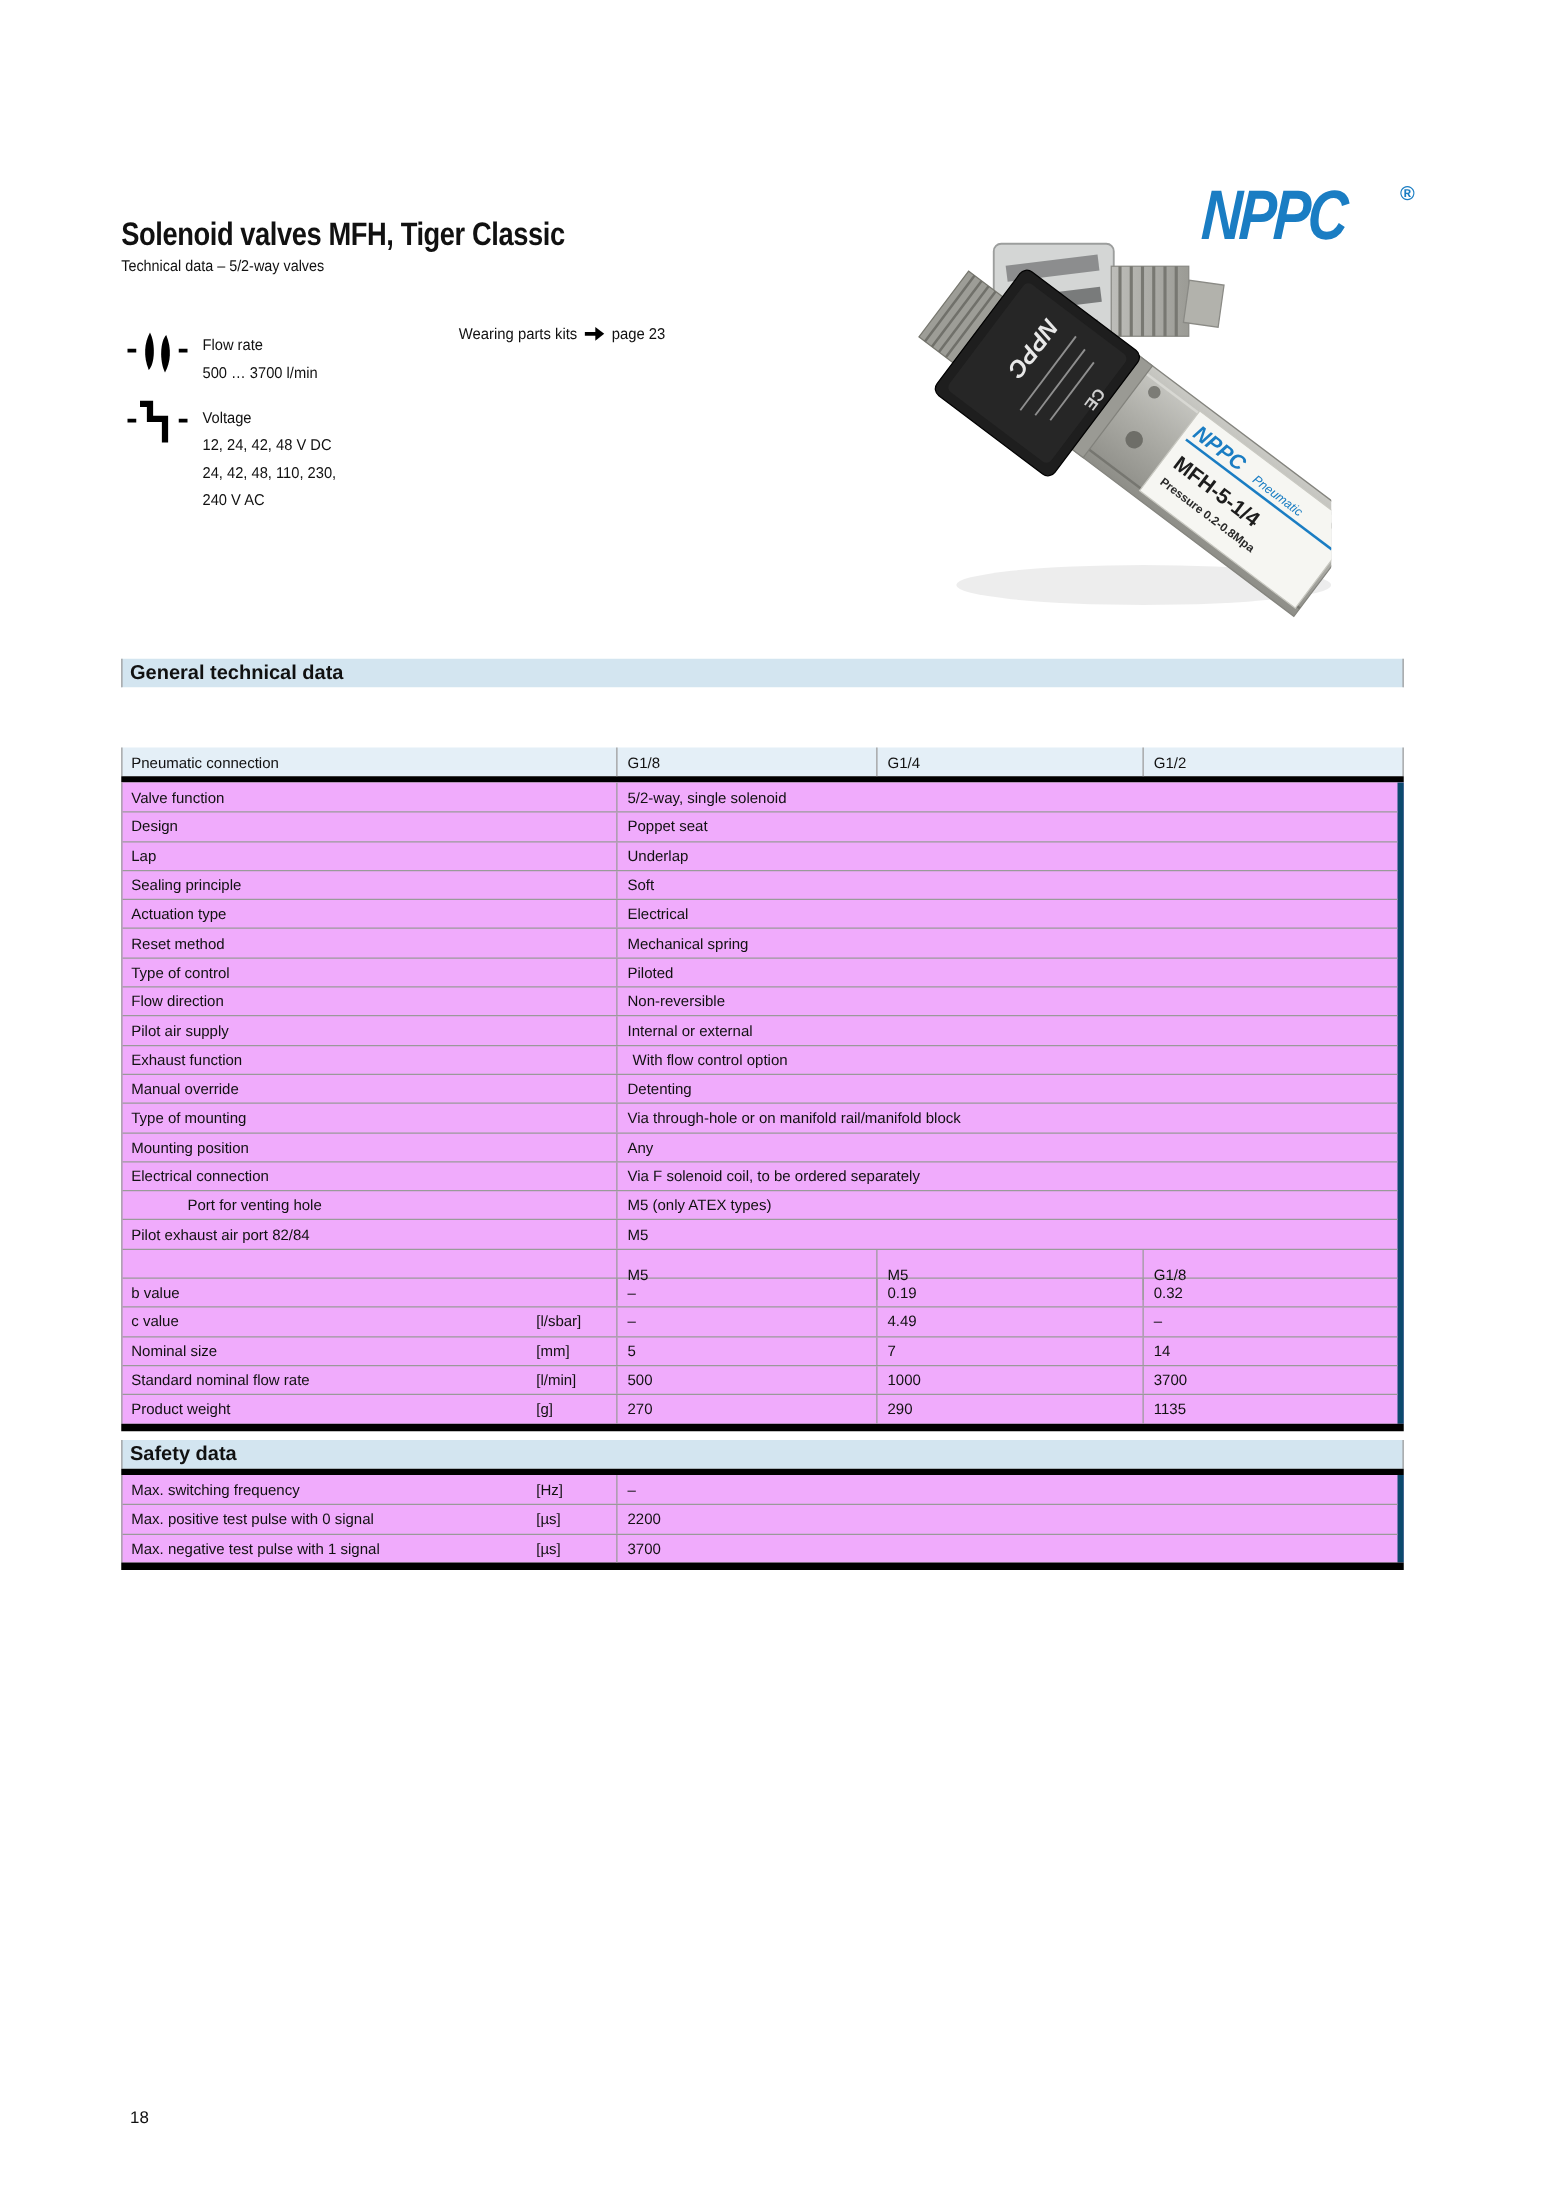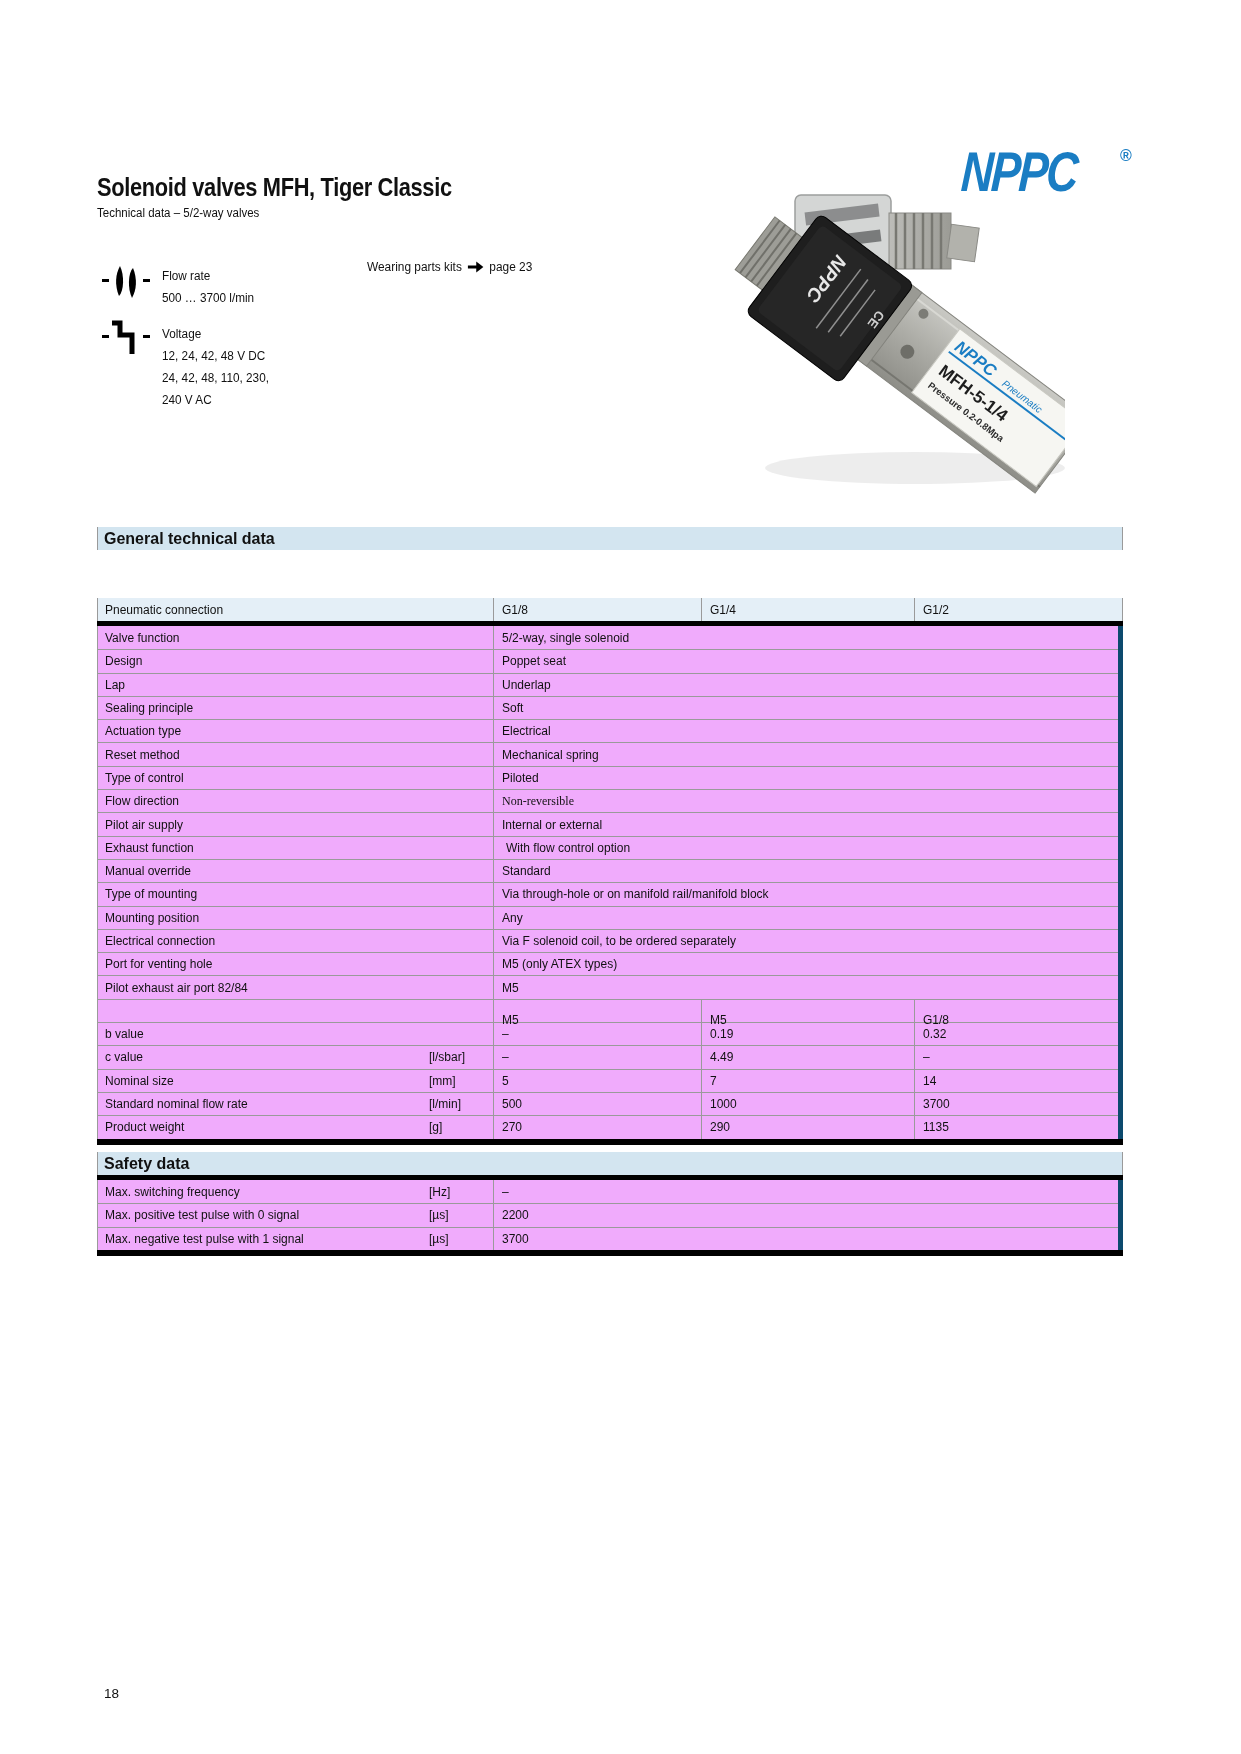--- a/index.html
+++ b/index.html
@@ -196,48 +196,48 @@
         <div class="t-row">
           <div class="c label" style="grid-column: 1 / span 2;">Reset method</div>
           <div class="c val" style="grid-column: 3 / span 3;">Mechanical spring</div>
         </div>
         <div class="t-row">
           <div class="c label" style="grid-column: 1 / span 2;">Type of control</div>
           <div class="c val" style="grid-column: 3 / span 3;">Piloted</div>
         </div>
         <div class="t-row">
           <div class="c label" style="grid-column: 1 / span 2;">Flow direction</div>
-          <div class="c val" style="grid-column: 3 / span 3; font-family: Liberation Serif, serif;">Non-reversible</div>
+          <div class="c val" style="grid-column: 3 / span 3;">Non-reversible</div>
         </div>
         <div class="t-row">
           <div class="c label" style="grid-column: 1 / span 2;">Pilot air supply</div>
           <div class="c val" style="grid-column: 3 / span 3;">Internal or external</div>
         </div>
         <div class="t-row">
           <div class="c label" style="grid-column: 1 / span 2;">Exhaust function</div>
           <div class="c val" style="grid-column: 3 / span 3; padding-left: 12px;">With flow control option</div>
         </div>
         <div class="t-row">
           <div class="c label" style="grid-column: 1 / span 2;">Manual override</div>
-          <div class="c val" style="grid-column: 3 / span 3;">Standard</div>
+          <div class="c val" style="grid-column: 3 / span 3;">Detenting</div>
         </div>
         <div class="t-row">
           <div class="c label" style="grid-column: 1 / span 2;">Type of mounting</div>
           <div class="c val" style="grid-column: 3 / span 3;">Via through-hole or on manifold rail/manifold block</div>
         </div>
         <div class="t-row">
           <div class="c label" style="grid-column: 1 / span 2;">Mounting position</div>
           <div class="c val" style="grid-column: 3 / span 3;">Any</div>
         </div>
         <div class="t-row">
           <div class="c label" style="grid-column: 1 / span 2;">Electrical connection</div>
           <div class="c val" style="grid-column: 3 / span 3;">Via F solenoid coil, to be ordered separately</div>
         </div>
         <div class="t-row">
-          <div class="c label" style="grid-column: 1 / span 2;">Port for venting hole</div>
+          <div class="c label" style="grid-column: 1 / span 2; margin-left: 45px;">Port for venting hole</div>
           <div class="c val" style="grid-column: 3 / span 3;">M5 (only ATEX types)</div>
         </div>
         <div class="t-row">
           <div class="c label" style="grid-column: 1 / span 2;">Pilot exhaust air port 82/84</div>
           <div class="c val" style="grid-column: 3 / span 3;">M5</div>
         </div>
         <div class="t-row">
           <div class="c label" style="grid-column: 1 / span 2; margin-top: 40px;">Pilot air connection 14</div>
           <div class="c val">M5</div>
           <div class="c val">M5</div>

